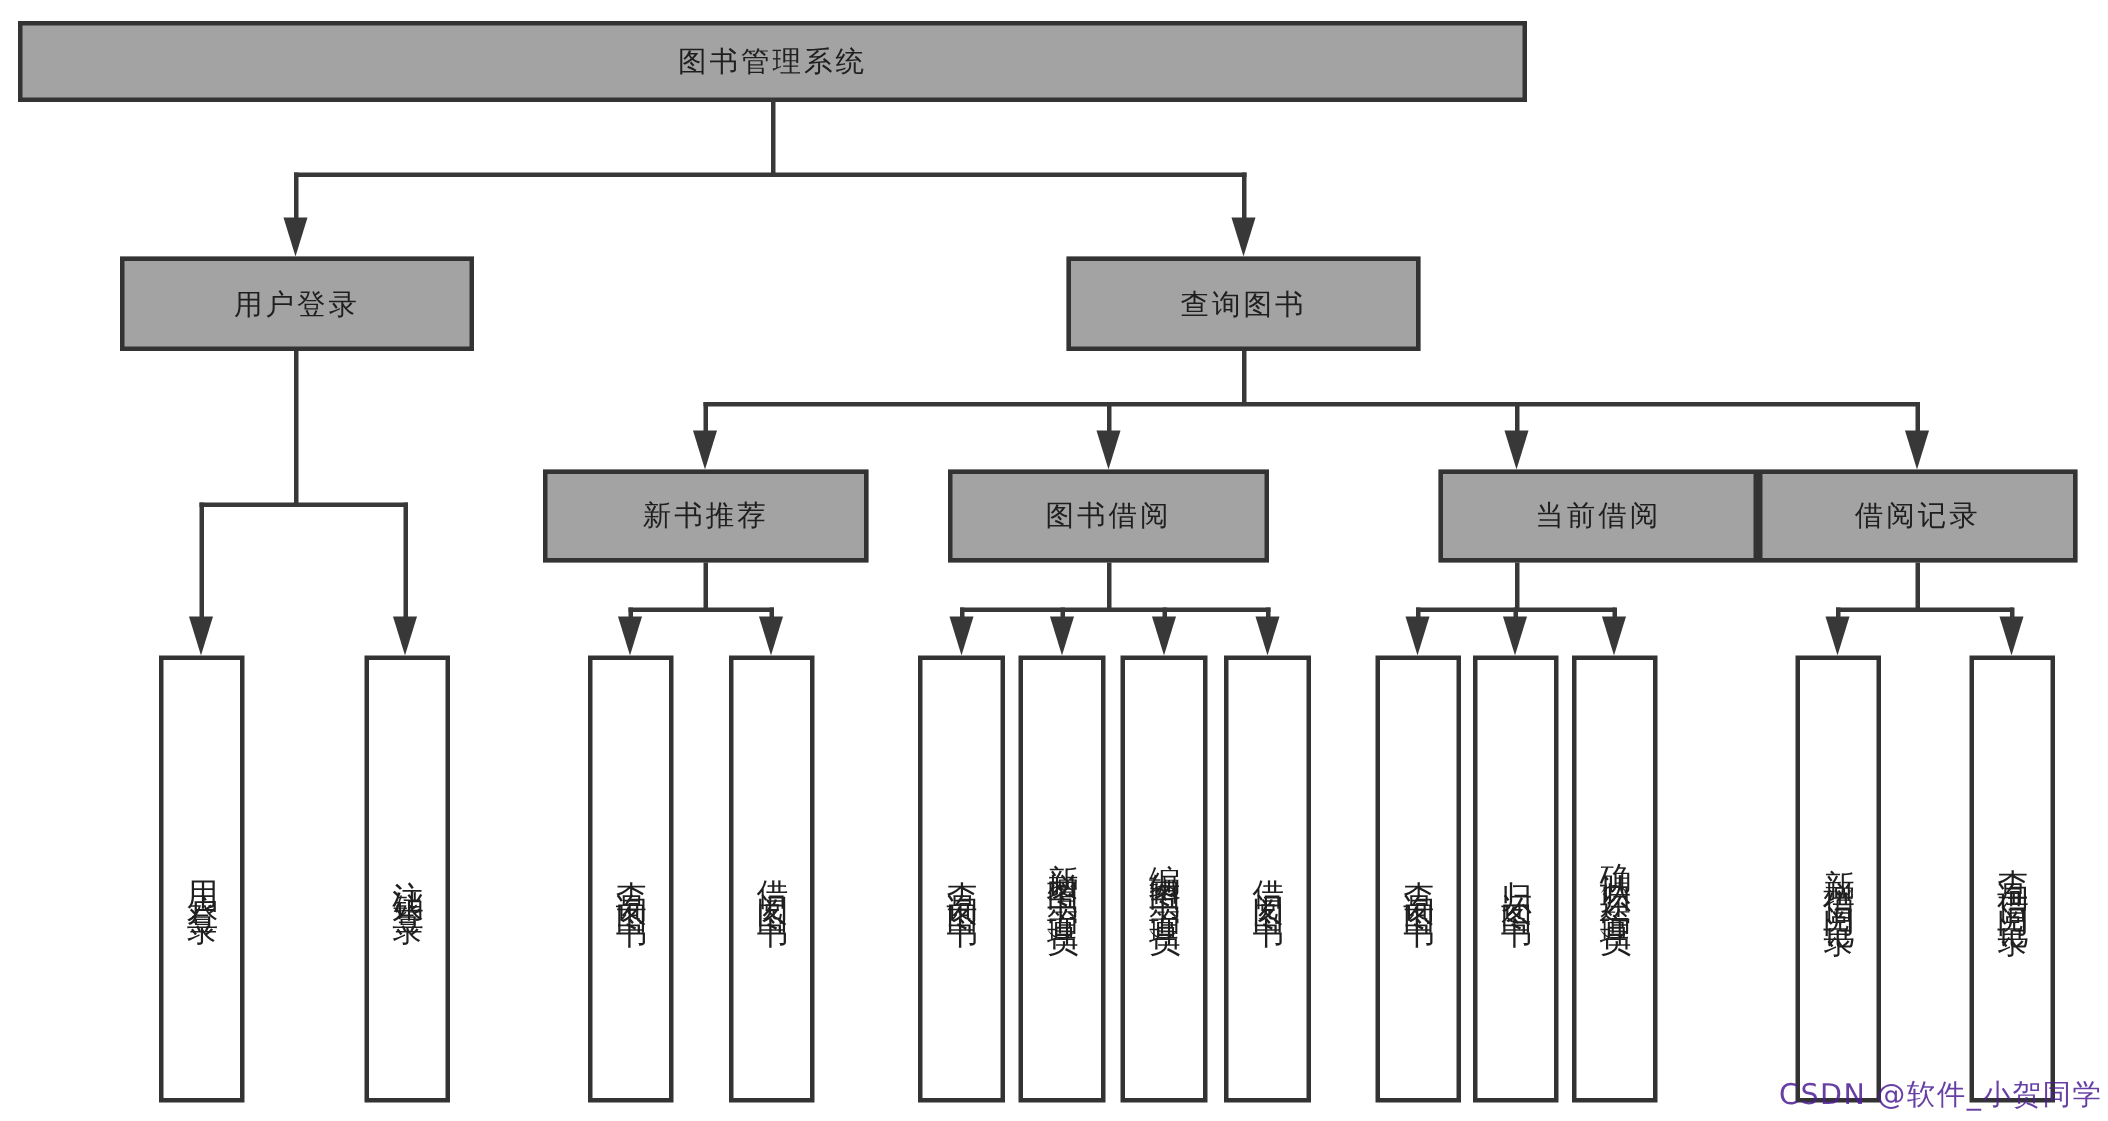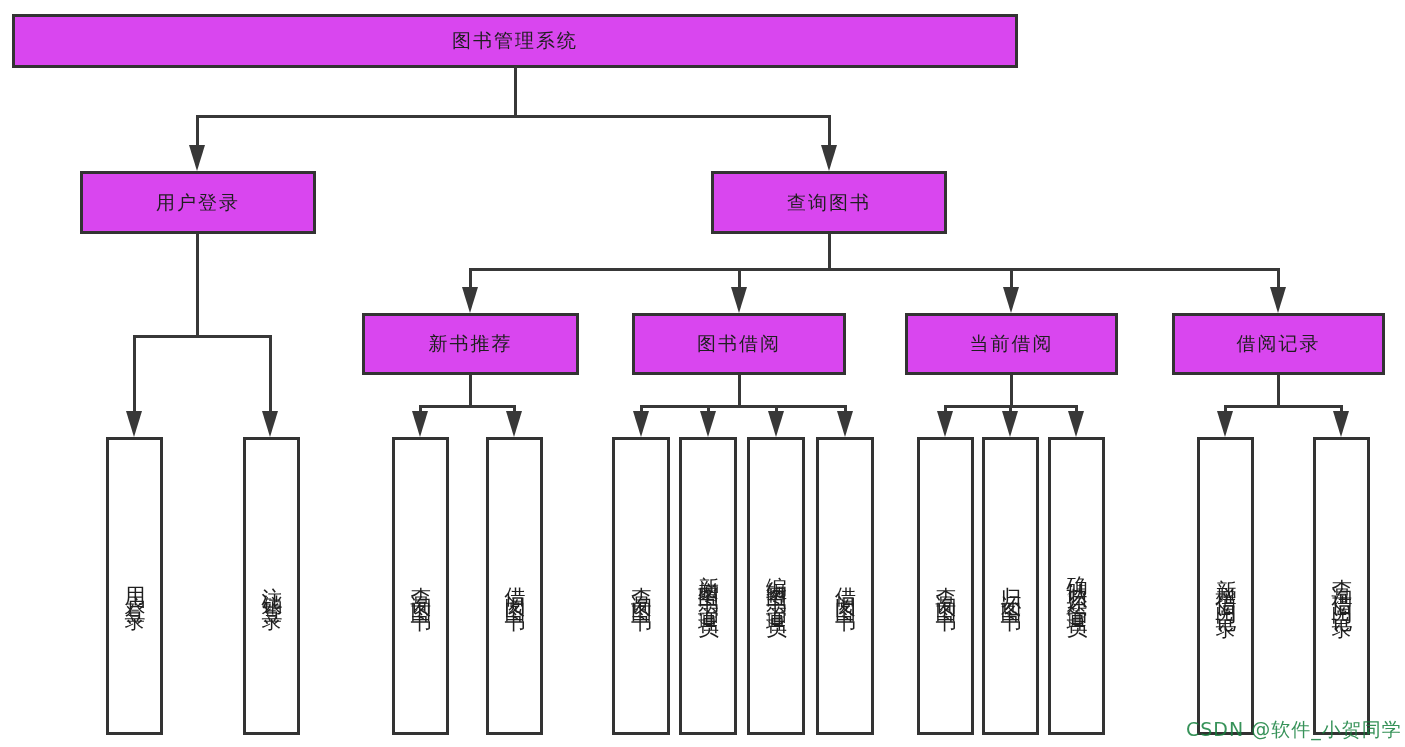--- a/index.html
+++ b/index.html
@@ -2,21 +2,21 @@
 <html><head>
 <meta charset="utf-8">
 <style>
   html,body{margin:0;padding:0;background:#ffffff;}
   .canvas{
     position:relative;width:1405px;height:747px;background:#ffffff;
     font-family:"DejaVu Sans","Liberation Sans",sans-serif;
     overflow:hidden;
   }
   .node{
-    position:absolute;box-sizing:border-box;border:3px solid #333333;background:#d946ef;
+    position:absolute;box-sizing:border-box;border:3px solid #333333;background:#a3a3a3;
     display:flex;align-items:center;justify-content:center;
     color:#1f1f1f;font-size:19px;letter-spacing:2px;white-space:nowrap;
   }
   .leaf{
     position:absolute;box-sizing:border-box;border:3px solid #333333;background:#ffffff;
     display:flex;align-items:center;justify-content:center;
     color:#1f1f1f;font-size:21px;
   }
   .leaf span{
     writing-mode:vertical-rl;letter-spacing:8px;line-height:1;white-space:nowrap;
@@ -25,21 +25,21 @@
   .hline,.vline{position:absolute;background:#383838;}
   .hline{height:3px;}
   .vline{width:3px;}
   .arrow{
     position:absolute;width:0;height:0;
     border-left:8px solid transparent;border-right:8px solid transparent;
     border-top:26px solid #383838;
   }
   .watermark{
     position:absolute;left:1186px;top:717px;z-index:5;
-    color:#15803d;font-size:19px;letter-spacing:1px;opacity:.85;white-space:nowrap;
+    color:#4c1d95;font-size:19px;letter-spacing:1px;opacity:.85;white-space:nowrap;
   }
 </style>
 </head>
 <body>
 
 <div class="canvas">
 
   <div class="node" style="left:12px;top:14px;width:1006px;height:54px;">
     <span>图书管理系统</span>
   </div>
@@ -75,21 +75,21 @@
   <div class="arrow" style="left:1003px;top:287px;"></div>
   <div class="vline" style="left:1277px;top:268px;height:22px;"></div>
   <div class="arrow" style="left:1270px;top:287px;"></div>
 
   <div class="node" style="left:632px;top:313px;width:214px;height:62px;">
     <span>图书借阅</span>
   </div>
   <div class="node" style="left:362px;top:313px;width:217px;height:62px;">
     <span>新书推荐</span>
   </div>
-  <div class="node" style="left:905px;top:313px;width:213px;height:62px;">
+  <div class="node" style="left:959px;top:313px;width:213px;height:62px;">
     <span>当前借阅</span>
   </div>
   <div class="node" style="left:1172px;top:313px;width:213px;height:62px;">
     <span>借阅记录</span>
   </div>
 
   <div class="vline" style="left:469px;top:375px;height:33px;"></div>
   <div class="hline" style="left:419px;top:405px;width:97px;"></div>
   <div class="vline" style="left:419px;top:405px;height:12px;"></div>
   <div class="arrow" style="left:412px;top:411px;"></div>

